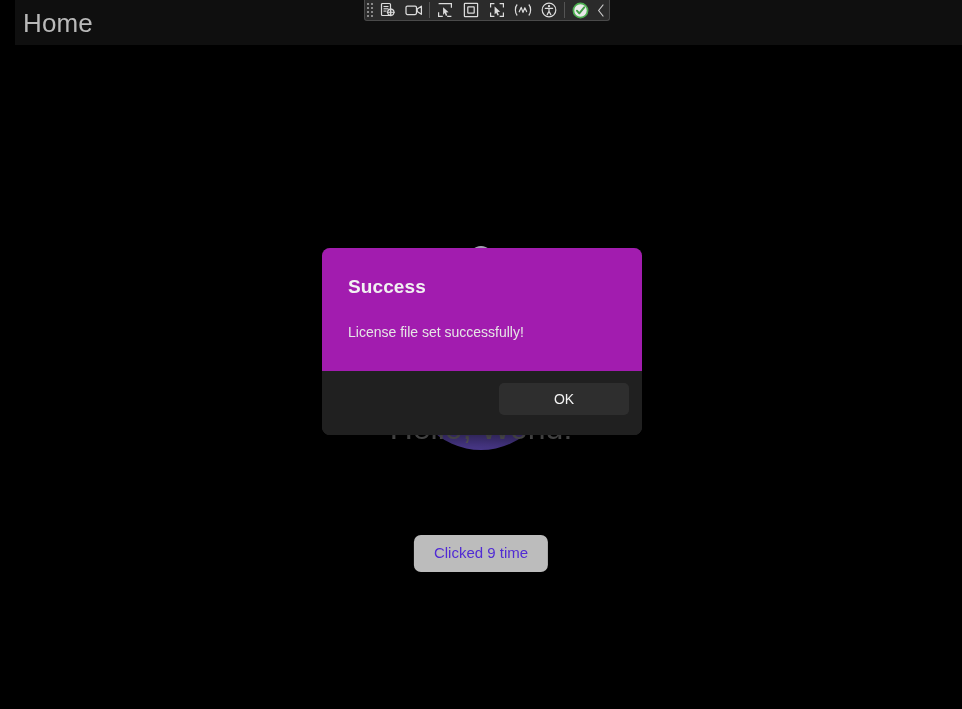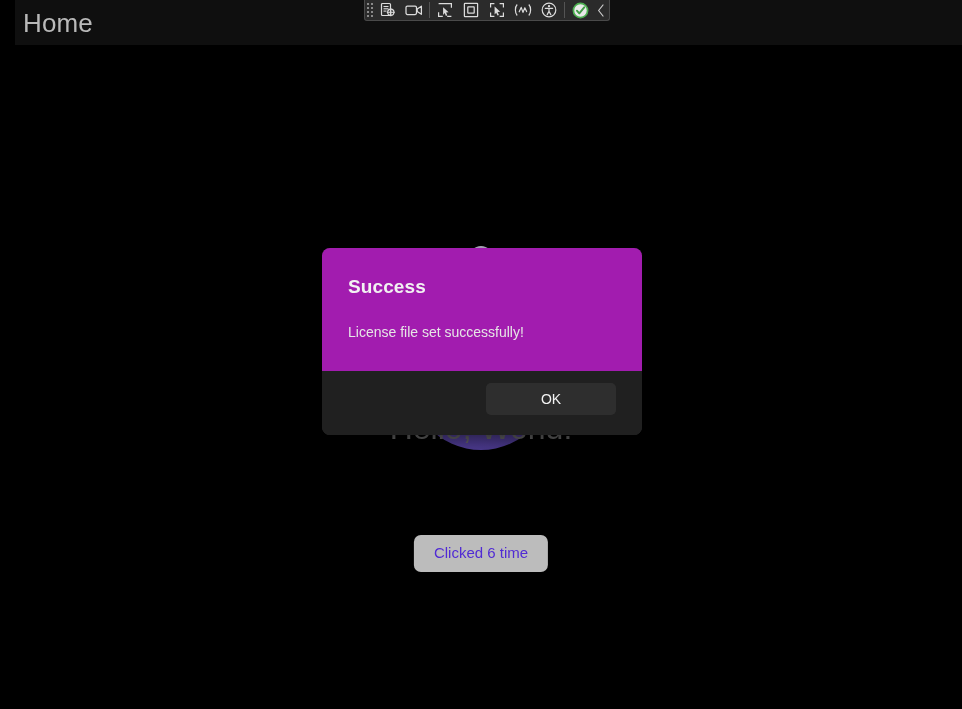--- a/index.html
+++ b/index.html
@@ -137,21 +137,21 @@
   }
   #dialog-message {
     color: #e6e6e6;
     font-size: 14px;
     font-weight: 400;
     line-height: 1.3;
     margin: 0;
   }
   #dialog-footer {
     background: #202020;
-    padding: 12px 26px 20px 26px;
+    padding: 12px 13px 20px 26px;
     display: flex;
     justify-content: flex-end;
     align-items: center;
   }
   #dialog-ok-button {
     background: #2e2e2e;
     color: #f2f2f2;
     border: none;
     border-radius: 5px;
     font-family: "Liberation Sans", sans-serif;
@@ -247,21 +247,21 @@
         <rect x="152" y="37" width="9" height="26" rx="4.5" fill="#6a53c0" transform="rotate(-22 156 50)"></rect>
         <rect x="163" y="31" width="9" height="28" rx="4.5" fill="#6a53c0" transform="rotate(-9 167 45)"></rect>
         <rect x="175" y="32" width="9" height="27" rx="4.5" fill="#6a53c0" transform="rotate(6 179 45)"></rect>
         <rect x="186" y="38" width="9" height="25" rx="4.5" fill="#6a53c0" transform="rotate(19 190 50)"></rect>
 
         <rect x="146" y="62" width="9" height="19" rx="4.5" fill="#6a53c0" transform="rotate(-62 150 71)"></rect>
       </svg>
     </div>
 
     <div id="hello-world-label">Hello, World!</div>
-    <button id="counter-button">Clicked 6 time</button>
+    <button id="counter-button">Clicked 9 time</button>
   </div>
 
   <div id="dialog-overlay">
     <div id="success-dialog">
       <div id="dialog-body">
         <div id="dialog-title">Success</div>
         <div id="dialog-message">License file set successfully!</div>
       </div>
       <div id="dialog-footer">
         <button id="dialog-ok-button">OK</button>

